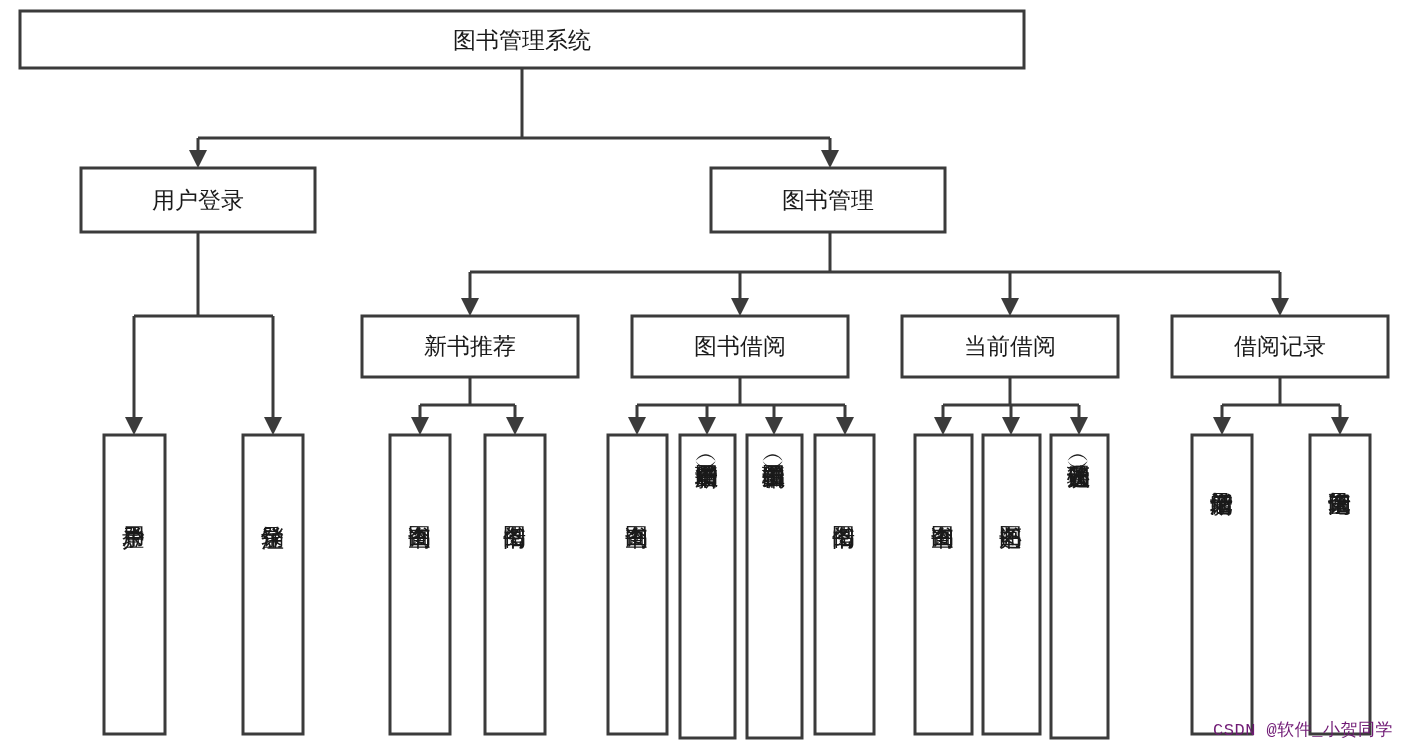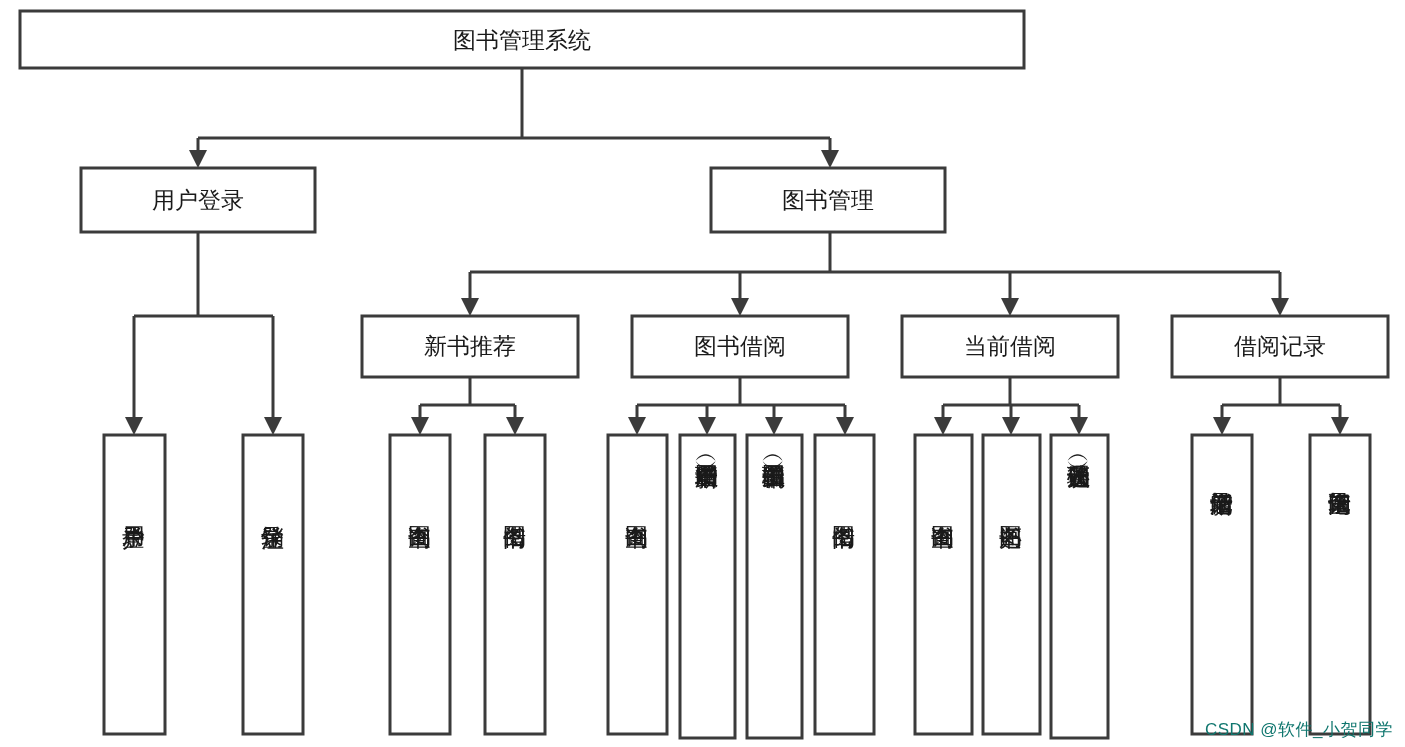--- a/index.html
+++ b/index.html
@@ -48,23 +48,23 @@
     stroke-linecap: butt;
   }
   .arrowhead {
     fill: #3b3b3b;
     stroke: none;
   }
   .watermark {
     position: absolute;
     right: 12px;
     bottom: 6px;
-    font-family: Liberation Sans, sans-serif;
+    font-family: Liberation Mono, monospace;
     font-size: 17px;
-    color: #0f766e;
+    color: #701a75;
     white-space: nowrap;
     letter-spacing: 0.5px;
     user-select: none;
   }
 </style>
 </head>
 <body>
 
 <svg id="diagram" viewBox="0 0 1405 747" xmlns="http://www.w3.org/2000/svg">
 

